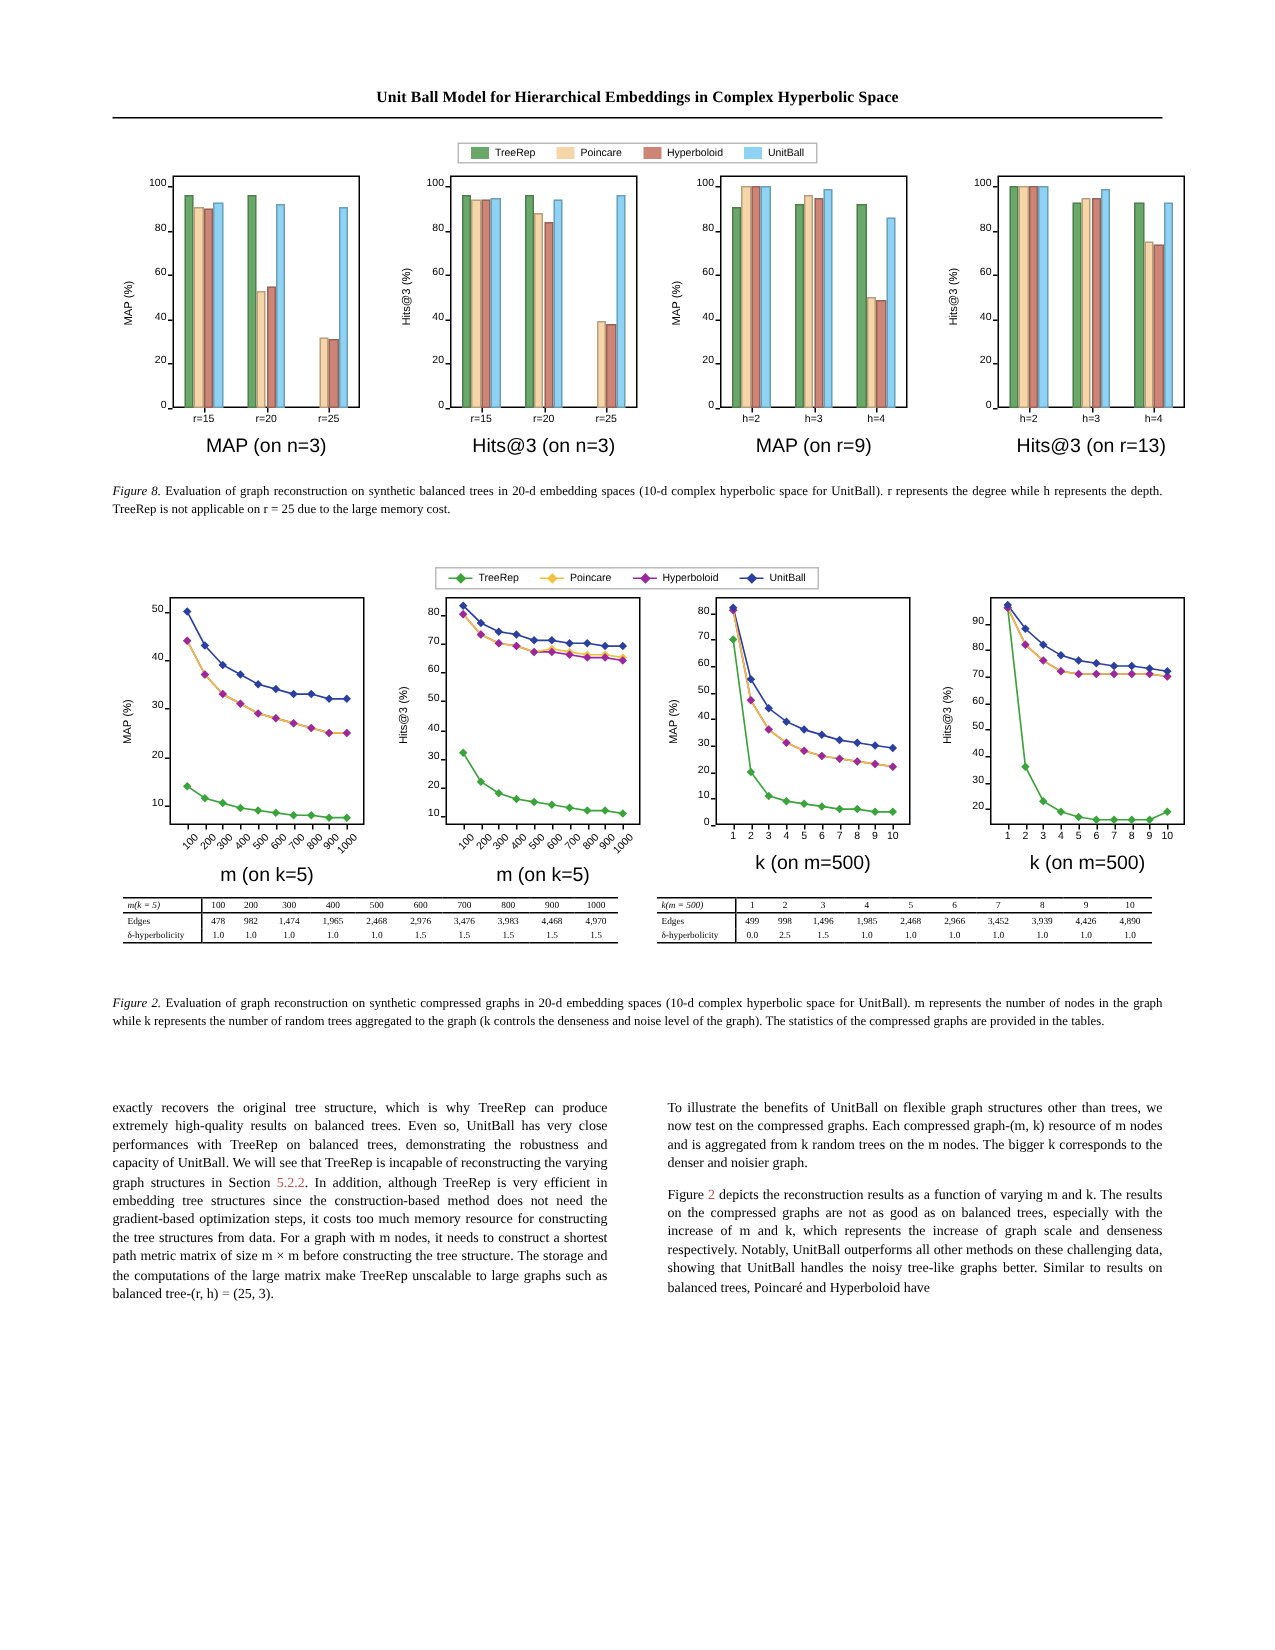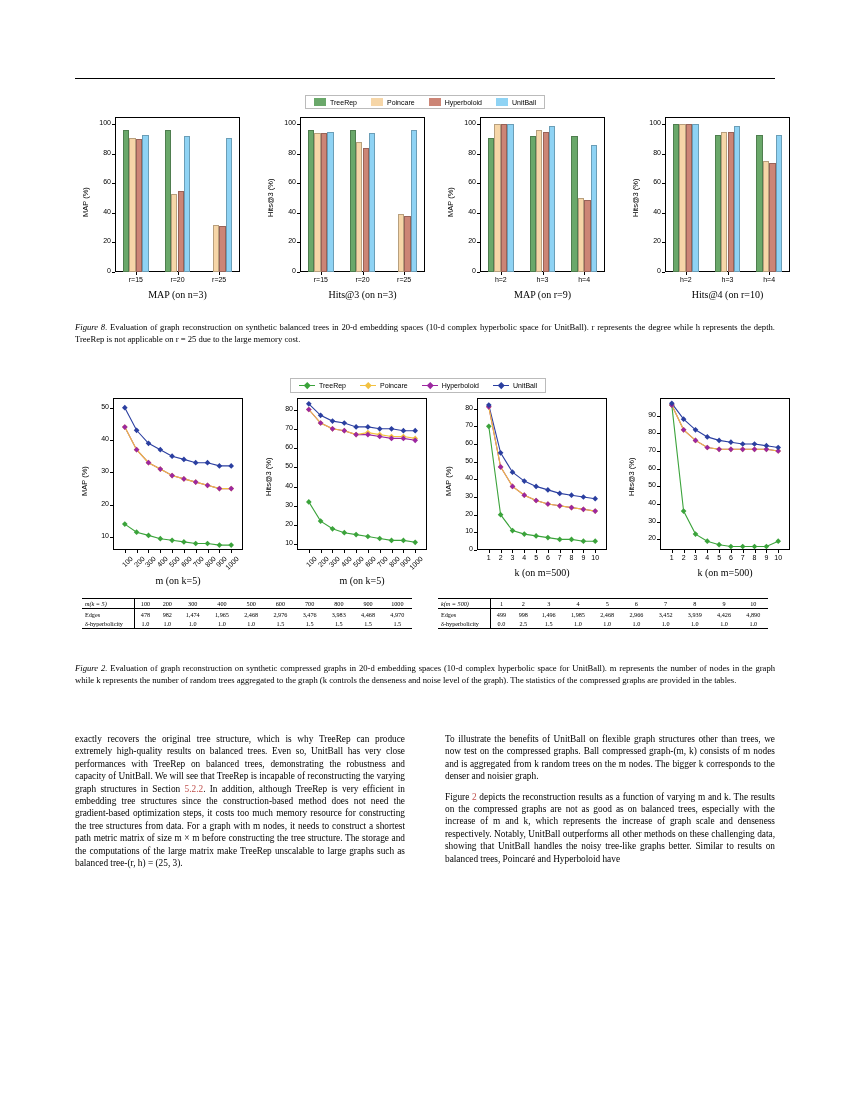--- a/index.html
+++ b/index.html
@@ -33,21 +33,21 @@
   .legend .li { display:flex; align-items:center; gap:4px; }
   .legend .sw { width:12px; height:8px; display:inline-block; }
 
   .axis-label-y {
     position:absolute; transform-origin: left top;
     font-size:7.5px; font-family:"Liberation Sans", sans-serif;
     white-space:nowrap;
   }
   .axis-label-x {
     position:absolute; text-align:center;
-    font-size:10px; font-family:Liberation Serif, serif;
+    font-size:13px; font-family:Liberation Sans, sans-serif;
   }
   .plotbox { position:absolute; border:0.8px solid #000; background:#fff; }
   .tickl { position:absolute; font-size:7px; font-family:"Liberation Sans", sans-serif; text-align:right; }
   .tickb { position:absolute; font-size:7px; font-family:"Liberation Sans", sans-serif; text-align:center; }
   .tickb.rot { transform: rotate(-45deg); transform-origin: right top; text-align:right; white-space:nowrap; }
 
   
   .cap {
     position:absolute;
     font-size:8.6px; line-height:11.6px;
@@ -88,20 +88,21 @@
     font-family:"Liberation Serif", serif;
     margin-bottom:7px;
   }
   .lnk { color:#c0504d; }
 </style>
 </head>
 <body>
 
 <div class="page">
 
+  <div class="hdr">Unit Ball Model for Hierarchical Embeddings in Complex Hyperbolic Space</div>
   <div class="hdr-rule"></div>
 
   <div id="fig1-legend" style="position:absolute; left:305px; top:95px;">
       <div class="legend">
         <div class="li">
           <span class="sw" style="background: rgb(106, 168, 106);"></span>
           <span>TreeRep</span>
         </div>
         <div class="li">
           <span class="sw" style="background: rgb(246, 214, 168);"></span>
@@ -239,21 +240,21 @@
       <div style="position: absolute; left: 727.5px; top: 131.762px; width: 6.45833px; height: 140.238px; background: rgb(204, 133, 118); border: 0.4px solid rgba(0, 0, 0, 0.25);"></div>
       <div style="position: absolute; left: 733.958px; top: 125.857px; width: 6.45833px; height: 146.143px; background: rgb(143, 211, 244); border: 0.4px solid rgba(0, 0, 0, 0.25);"></div>
       <div class="tickb" style="left: 705.5px; top: 276px; width: 44px;">h=3</div>
       <div style="position: absolute; left: 727.5px; top: 272px; width: 0.8px; height: 3px; background: rgb(0, 0, 0);"></div>
       <div style="position: absolute; left: 756.25px; top: 134.714px; width: 6.45833px; height: 137.286px; background: rgb(106, 168, 106); border: 0.4px solid rgba(0, 0, 0, 0.25);"></div>
       <div style="position: absolute; left: 762.708px; top: 161.286px; width: 6.45833px; height: 110.714px; background: rgb(246, 214, 168); border: 0.4px solid rgba(0, 0, 0, 0.25);"></div>
       <div style="position: absolute; left: 769.167px; top: 162.762px; width: 6.45833px; height: 109.238px; background: rgb(204, 133, 118); border: 0.4px solid rgba(0, 0, 0, 0.25);"></div>
       <div style="position: absolute; left: 775.625px; top: 134.714px; width: 6.45833px; height: 137.286px; background: rgb(143, 211, 244); border: 0.4px solid rgba(0, 0, 0, 0.25);"></div>
       <div class="tickb" style="left: 747.167px; top: 276px; width: 44px;">h=4</div>
       <div style="position: absolute; left: 769.167px; top: 272px; width: 0.8px; height: 3px; background: rgb(0, 0, 0);"></div>
-      <div class="axis-label-x" style="left: 655px; top: 289px; width: 145px;">Hits@4 (on r=10)</div>
+      <div class="axis-label-x" style="left: 655px; top: 289px; width: 145px;">Hits@3 (on r=13)</div>
       <div class="axis-label-y" style="left: 631px; top: 216.5px; transform: rotate(-90deg);">Hits@3 (%)</div>
     </div>
 
   <div class="cap" style="left:75px; top:322px; width:700px;">
     <span class="figno">Figure 8.</span><span> Evaluation of graph reconstruction on synthetic balanced trees in 20-d embedding spaces (10-d complex hyperbolic space for UnitBall). r represents the degree while h represents the depth. TreeRep is not applicable on r = 25 due to the large memory cost.</span>
   </div>
 
   <div id="fig2-legend" style="position:absolute; left:290px; top:378px;">
       <div class="legend">
         <div class="li">
@@ -720,17 +721,17 @@
 
   <div class="cap" style="left:75px; top:663px; width:700px;">
     <span class="figno">Figure 2.</span><span> Evaluation of graph reconstruction on synthetic compressed graphs in 20-d embedding spaces (10-d complex hyperbolic space for UnitBall). m represents the number of nodes in the graph while k represents the number of random trees aggregated to the graph (k controls the denseness and noise level of the graph). The statistics of the compressed graphs are provided in the tables.</span>
   </div>
 
   <div class="col" style="left:75px; top:733px;">
     <p id="left-para">exactly recovers the original tree structure, which is why TreeRep can produce extremely high-quality results on balanced trees. Even so, UnitBall has very close performances with TreeRep on balanced trees, demonstrating the robustness and capacity of UnitBall. We will see that TreeRep is incapable of reconstructing the varying graph structures in Section <span class="lnk">5.2.2</span>. In addition, although TreeRep is very efficient in embedding tree structures since the construction-based method does not need the gradient-based optimization steps, it costs too much memory resource for constructing the tree structures from data. For a graph with m nodes, it needs to construct a shortest path metric matrix of size m × m before constructing the tree structure. The storage and the computations of the large matrix make TreeRep unscalable to large graphs such as balanced tree-(r, h) = (25, 3).</p>
   </div>
 
   <div class="col" style="left:445px; top:733px;">
-    <p id="right-para-1">To illustrate the benefits of UnitBall on flexible graph structures other than trees, we now test on the compressed graphs. Ball compressed graph-(m, k) consists of m nodes and is aggregated from k random trees on the m nodes. The bigger k corresponds to the denser and noisier graph.</p>
+    <p id="right-para-1">To illustrate the benefits of UnitBall on flexible graph structures other than trees, we now test on the compressed graphs. Each compressed graph-(m, k) resource of m nodes and is aggregated from k random trees on the m nodes. The bigger k corresponds to the denser and noisier graph.</p>
     <p id="right-para-2">Figure <span class="lnk">2</span> depicts the reconstruction results as a function of varying m and k. The results on the compressed graphs are not as good as on balanced trees, especially with the increase of m and k, which represents the increase of graph scale and denseness respectively. Notably, UnitBall outperforms all other methods on these challenging data, showing that UnitBall handles the noisy tree-like graphs better. Similar to results on balanced trees, Poincaré and Hyperboloid have</p>
   </div>
 
 </div>
 
 </body></html>

